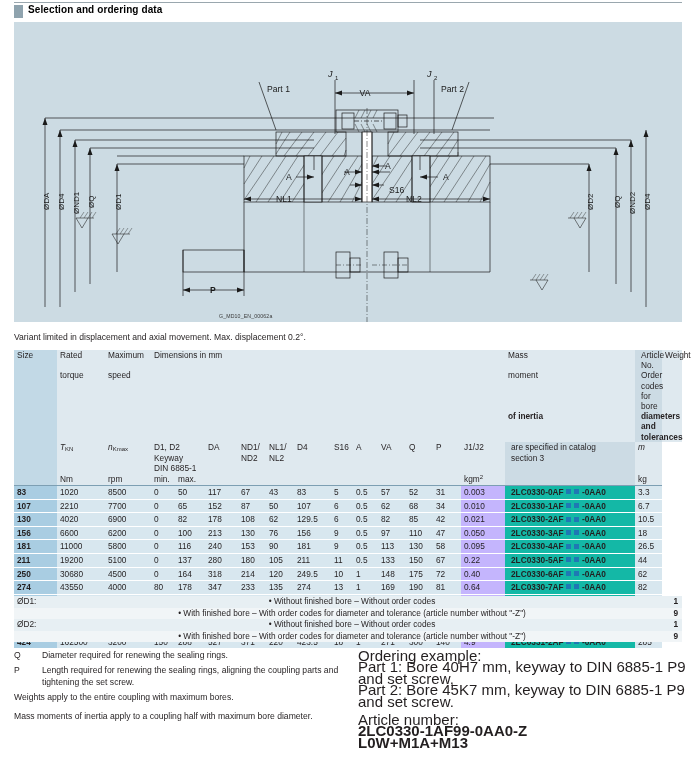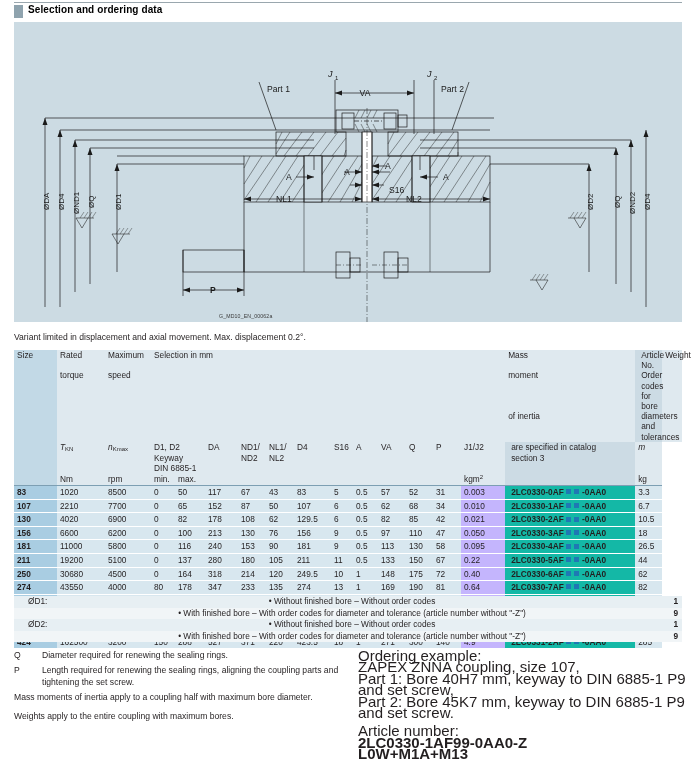--- a/index.html
+++ b/index.html
@@ -89,21 +89,21 @@
     line-height: 10.2px;
     color: #231f20;
   }
 
   
   .hdr-band { background: #dfe9ef; }
   .hdr-band .c-size { background: #c2d9e6; }
   .hdr-band .c-art  { background: #ccdbe4; }
 
   .hrow td { height: 10.4px; }
-  .hrow-pad td { height: 6px; }
+  .hrow-pad td { height: 6px; font-weight: bold; }
 
   .sub { font-size: 6px; vertical-align: baseline; position: relative; top: 1.5px; }
   .sup { font-size: 6px; vertical-align: baseline; position: relative; top: -3px; }
   .ital { font-style: italic; }
   .muted { color: #7fa7c4; }
 
   
   tr.drow td {
     height: 12.6px;
     line-height: 12.6px;
@@ -143,21 +143,21 @@
   .fn td {
     font-size: 8.3px;
     line-height: 11.6px;
     height: 11.6px;
     vertical-align: middle;
     padding: 0;
     color: #231f20;
   }
   .fn tr.a td { background: #e7eff3; }
   .fn tr.b td { background: #f1f5f7; }
-  .fn .lbl { padding-left: 14px; }
+  .fn .lbl { padding-left: 3px; }
   .fn .num { text-align: right; font-weight: bold; padding-right: 4px; }
   .fn .bullet { padding-left: 8px; text-align: center; }
 
   
   .notes-left {
     position: absolute;
     left: 14px; top: 650px;
     width: 330px;
     font-size: 8.6px;
     line-height: 11.4px;
@@ -447,21 +447,21 @@
         <col style="width:44px">
     <col style="width:130px">
         <col style="width:27px">
   </colgroup>
 
   <tbody>
         <tr class="hrow hdr-band">
     <td class="c-size pad-l" rowspan="5">Size</td>
     <td class="pad-l">Rated</td>
     <td class="pad-l">Maximum</td>
-    <td class="pad-l" colspan="12">Selection in mm</td>
+    <td class="pad-l" colspan="12">Dimensions in mm</td>
     <td class="pad-l">Mass</td>
     <td class="c-art pad-l6">Article No.</td>
     <td class="pad-l">Weight</td>
   </tr>
 
   <tr class="hrow hdr-band">
     <td class="pad-l">torque</td>
     <td class="pad-l">speed</td>
     <td colspan="12"></td>
     <td class="pad-l">moment</td>
@@ -799,26 +799,25 @@
 
 <div class="notes-left">
   <div class="hang">
     <span class="k">Q</span>
     <span>Diameter required for renewing the sealing rings.</span>
   </div>
   <div class="hang">
     <span class="k">P</span>
     <span>Length required for renewing the sealing rings, aligning the coupling parts and tightening the set screw.</span>
   </div>
+  <div class="para">Weights apply to the entire coupling with maximum bores.</div>
   <div class="para">Mass moments of inertia apply to a coupling half with maximum bore diameter.</div>
-  <div class="para">Weights apply to the entire coupling with maximum bores.</div>
 </div>
 
 <div class="notes-right">
   <div>Ordering example:</div>
-  <div>ZAPEX ZNNA coupling, size 107,</div>
   <div>Part 1: Bore 40H7 mm, keyway to DIN 6885-1 P9 and set screw,</div>
   <div>Part 2: Bore 45K7 mm, keyway to DIN 6885-1 P9 and set screw.</div>
   <div style="height:7px"></div>
   <div>Article number:</div>
   <div class="bold">2LC0330-1AF99-0AA0-Z</div>
   <div class="bold">L0W+M1A+M13</div>
 </div>
 
 </body></html>

